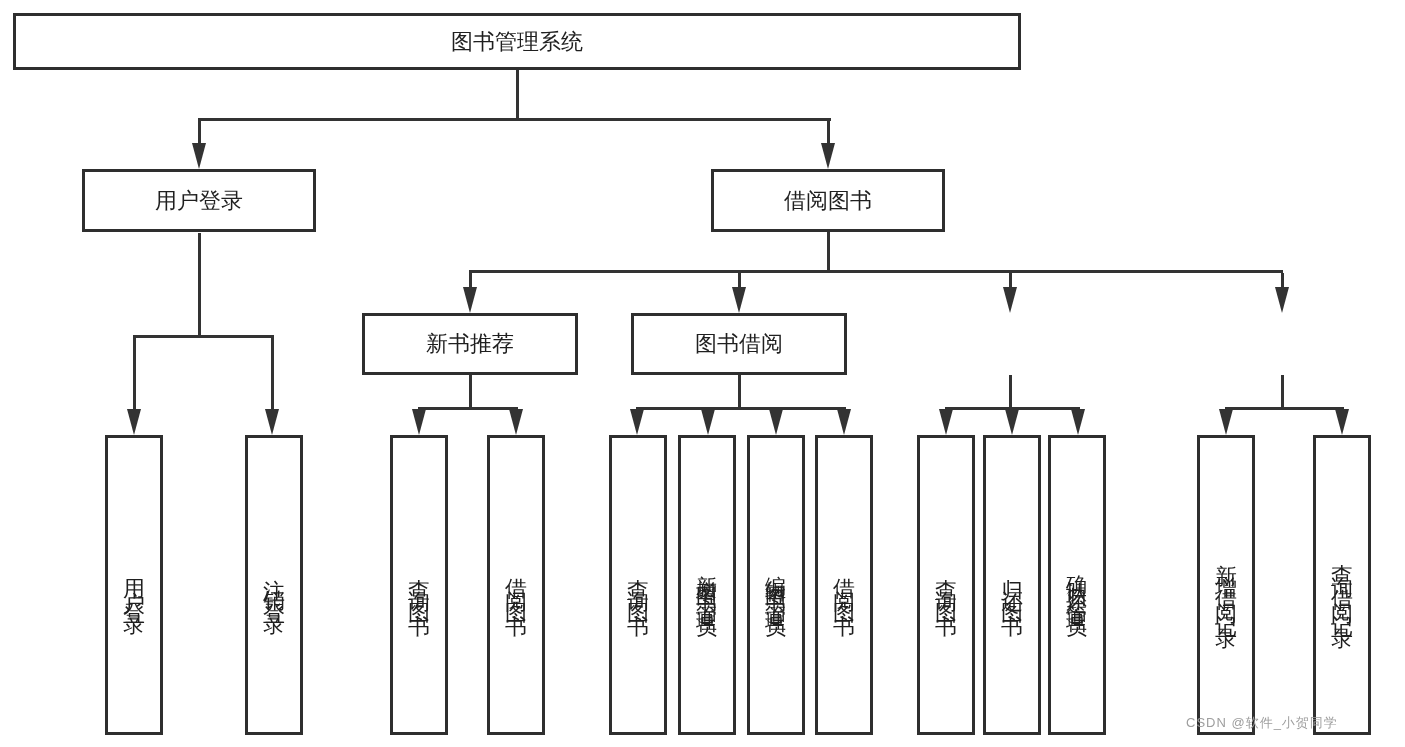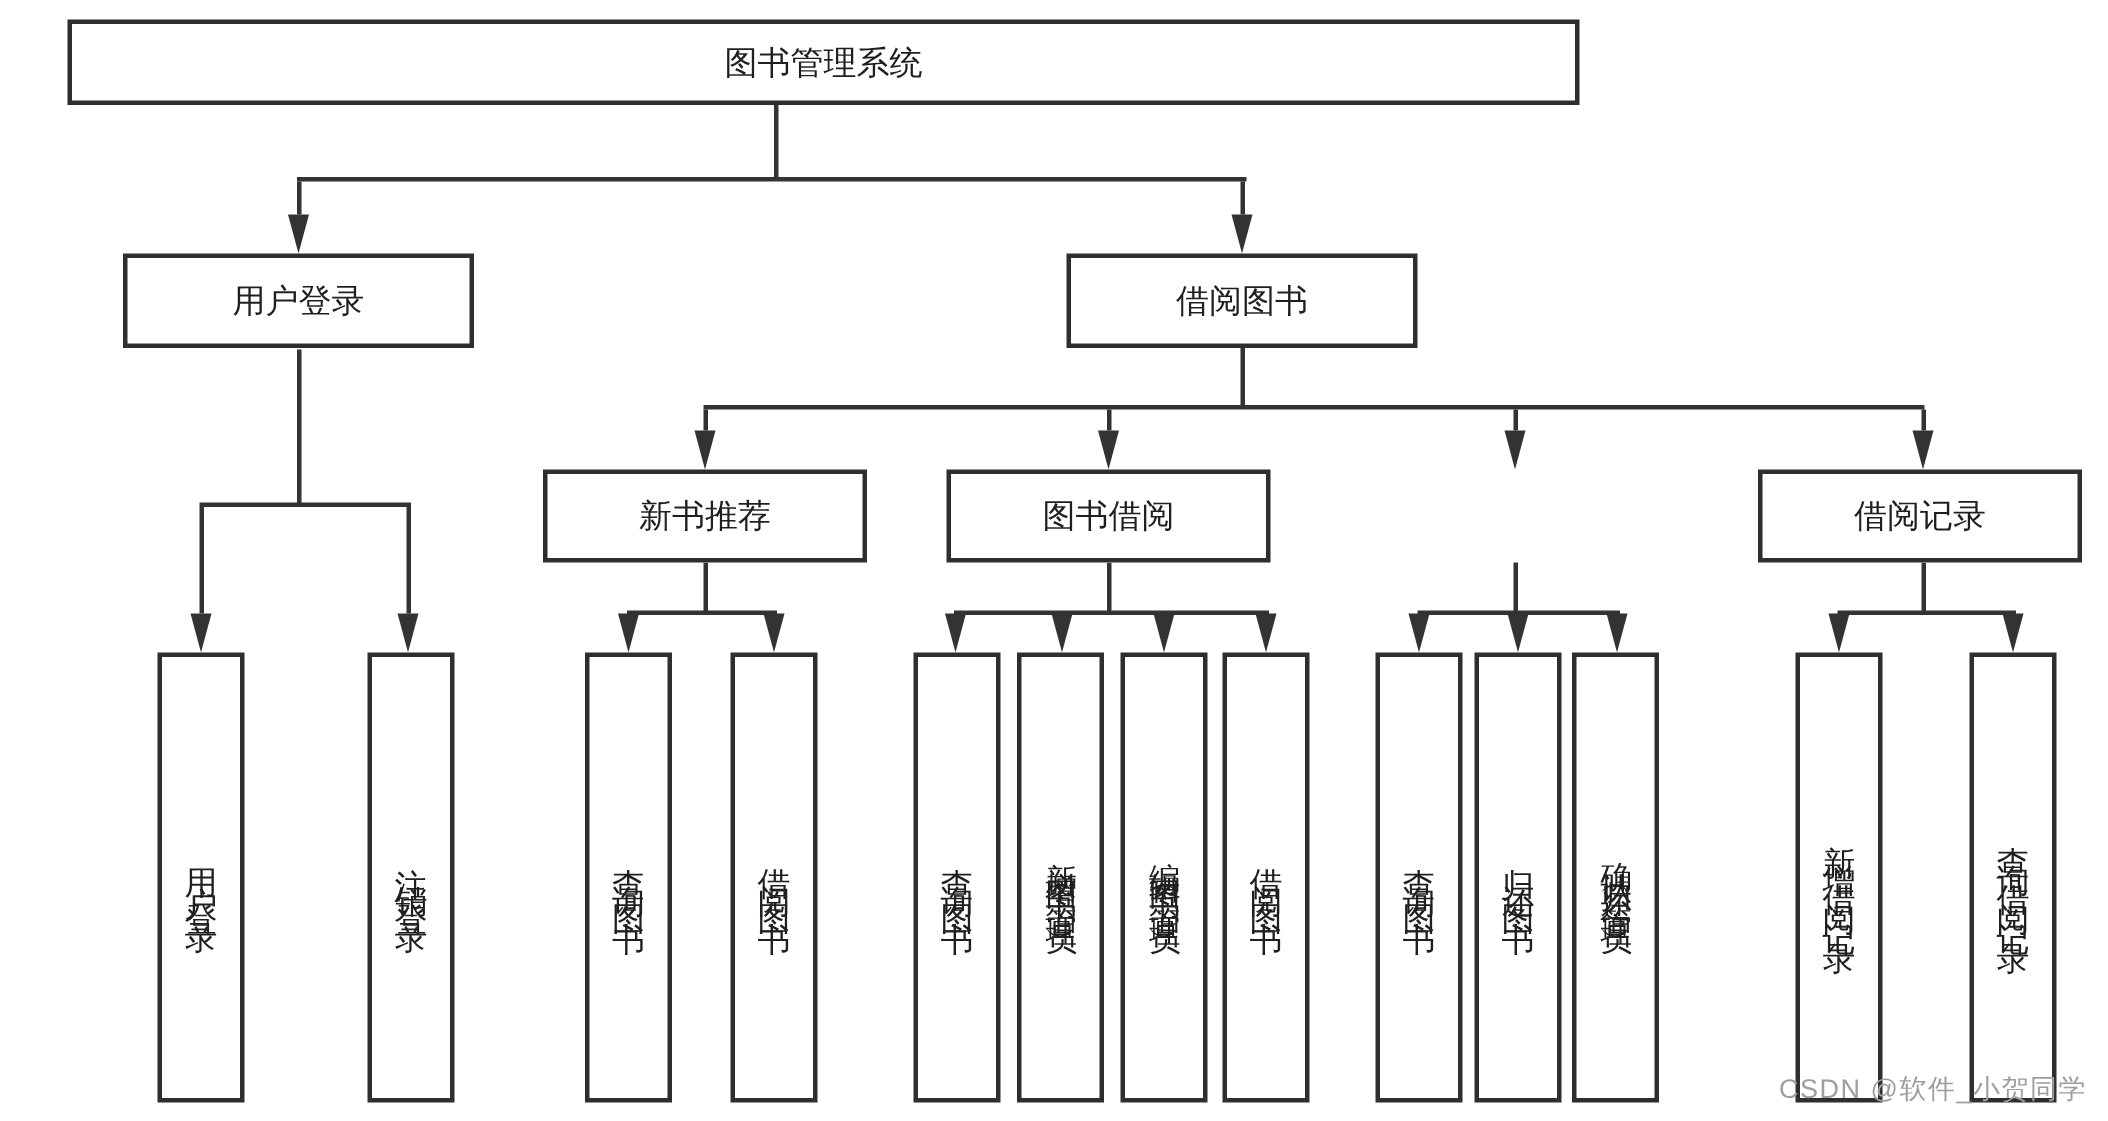--- a/index.html
+++ b/index.html
@@ -56,56 +56,53 @@
     height: 0;
     border-left: 7px solid transparent;
     border-right: 7px solid transparent;
     border-top: 26px solid #333333;
     z-index: 1;
   }
   #watermark {
     position: absolute;
     left: 1186px;
     top: 714px;
-    font-size: 18px;
+    font-size: 13px;
     letter-spacing: 1px;
     color: #9e9e9e;
     z-index: 5;
     white-space: nowrap;
   }
 </style>
 </head>
 <body>
 
 <div id="canvas">
 
-  <div class="node" style="left:13px; top:13px; width:1008px; height:57px;margin-left:32px;">
+  <div class="node" style="left:13px; top:13px; width:1008px; height:57px;">
     <span>图书管理系统</span>
   </div>
 
   <div class="node" style="left:82px; top:169px; width:234px; height:63px;">
     <span>用户登录</span>
   </div>
 
   <div class="node" style="left:711px; top:169px; width:234px; height:63px;">
     <span>借阅图书</span>
   </div>
 
   <div class="node" style="left:631px; top:313px; width:216px; height:62px;">
     <span>图书借阅</span>
   </div>
 
   <div class="node" style="left:362px; top:313px; width:216px; height:62px;">
     <span>新书推荐</span>
   </div>
 
 
-  <div class="node" style="left:1172px; top:313px; width:216px; height:62px;">
-    <span>借阅记录</span>
-  </div>
 
   <div class="node leaf" style="left:105px;">
     <span class="vtext s4">用户登录</span>
   </div>
   <div class="node leaf" style="left:245px;">
     <span class="vtext s4">注销登录</span>
   </div>
 
   <div class="node leaf" style="left:390px;">
     <span class="vtext s4">查询图书</span>

